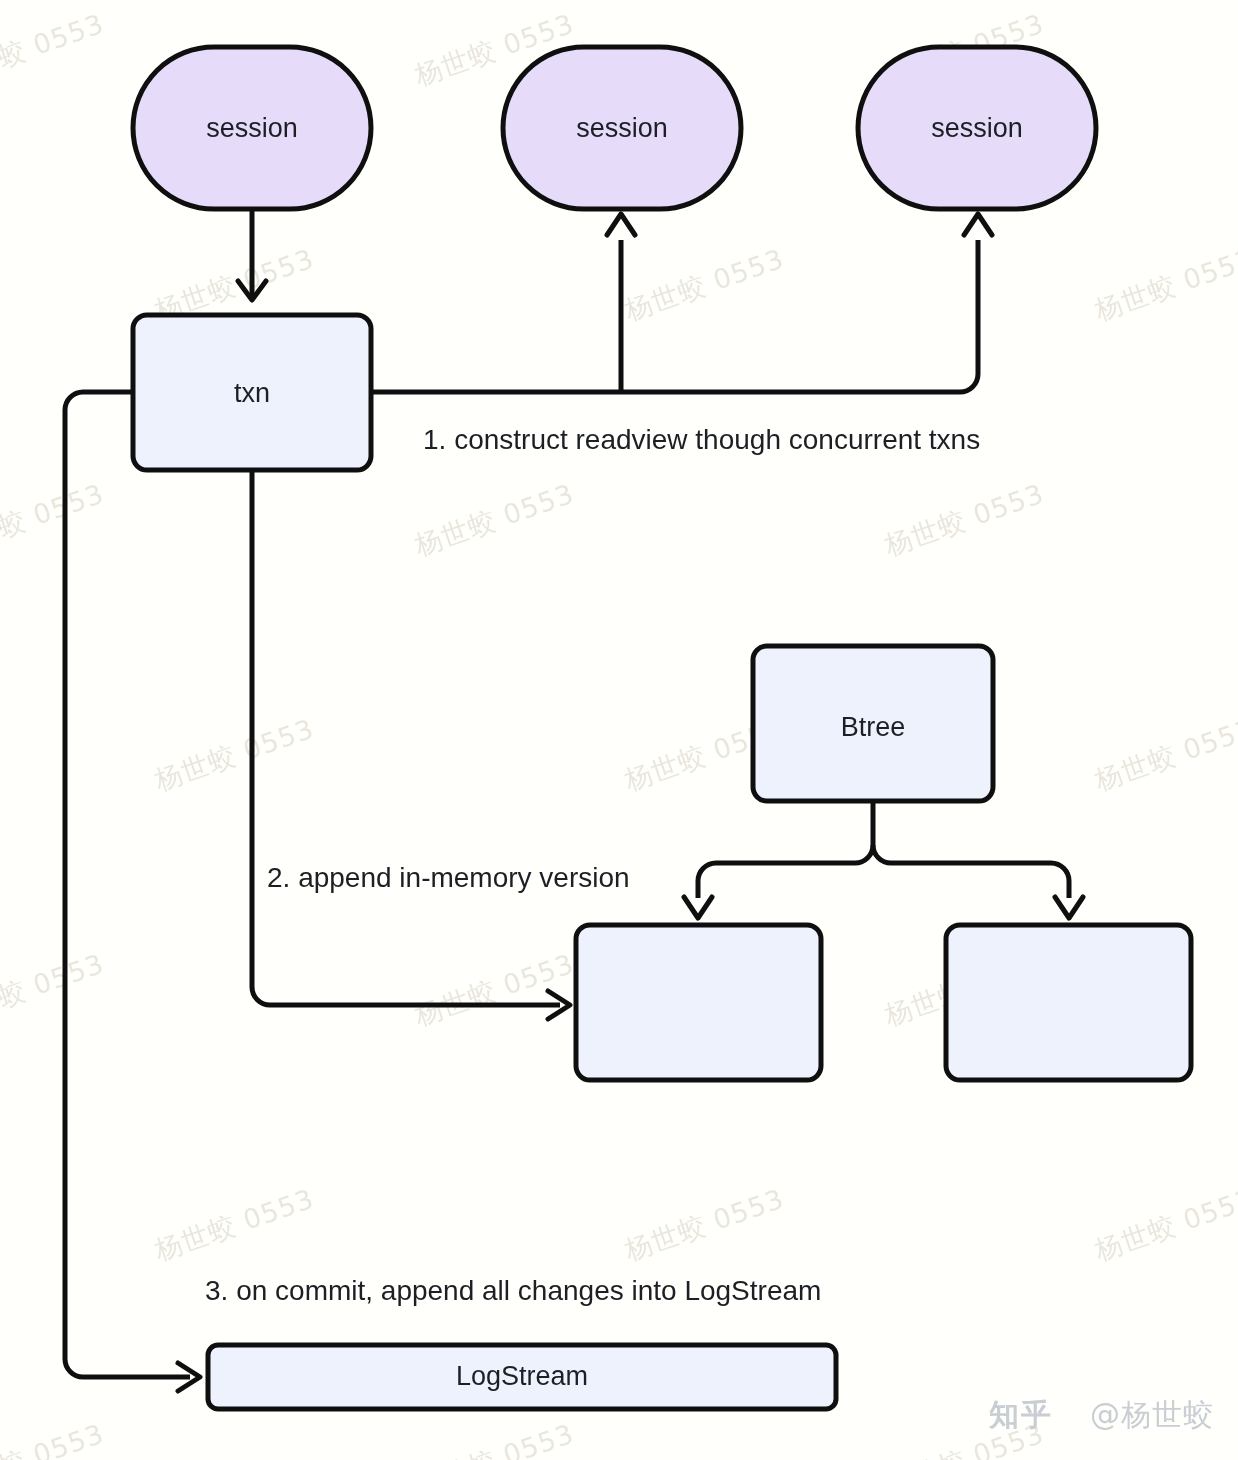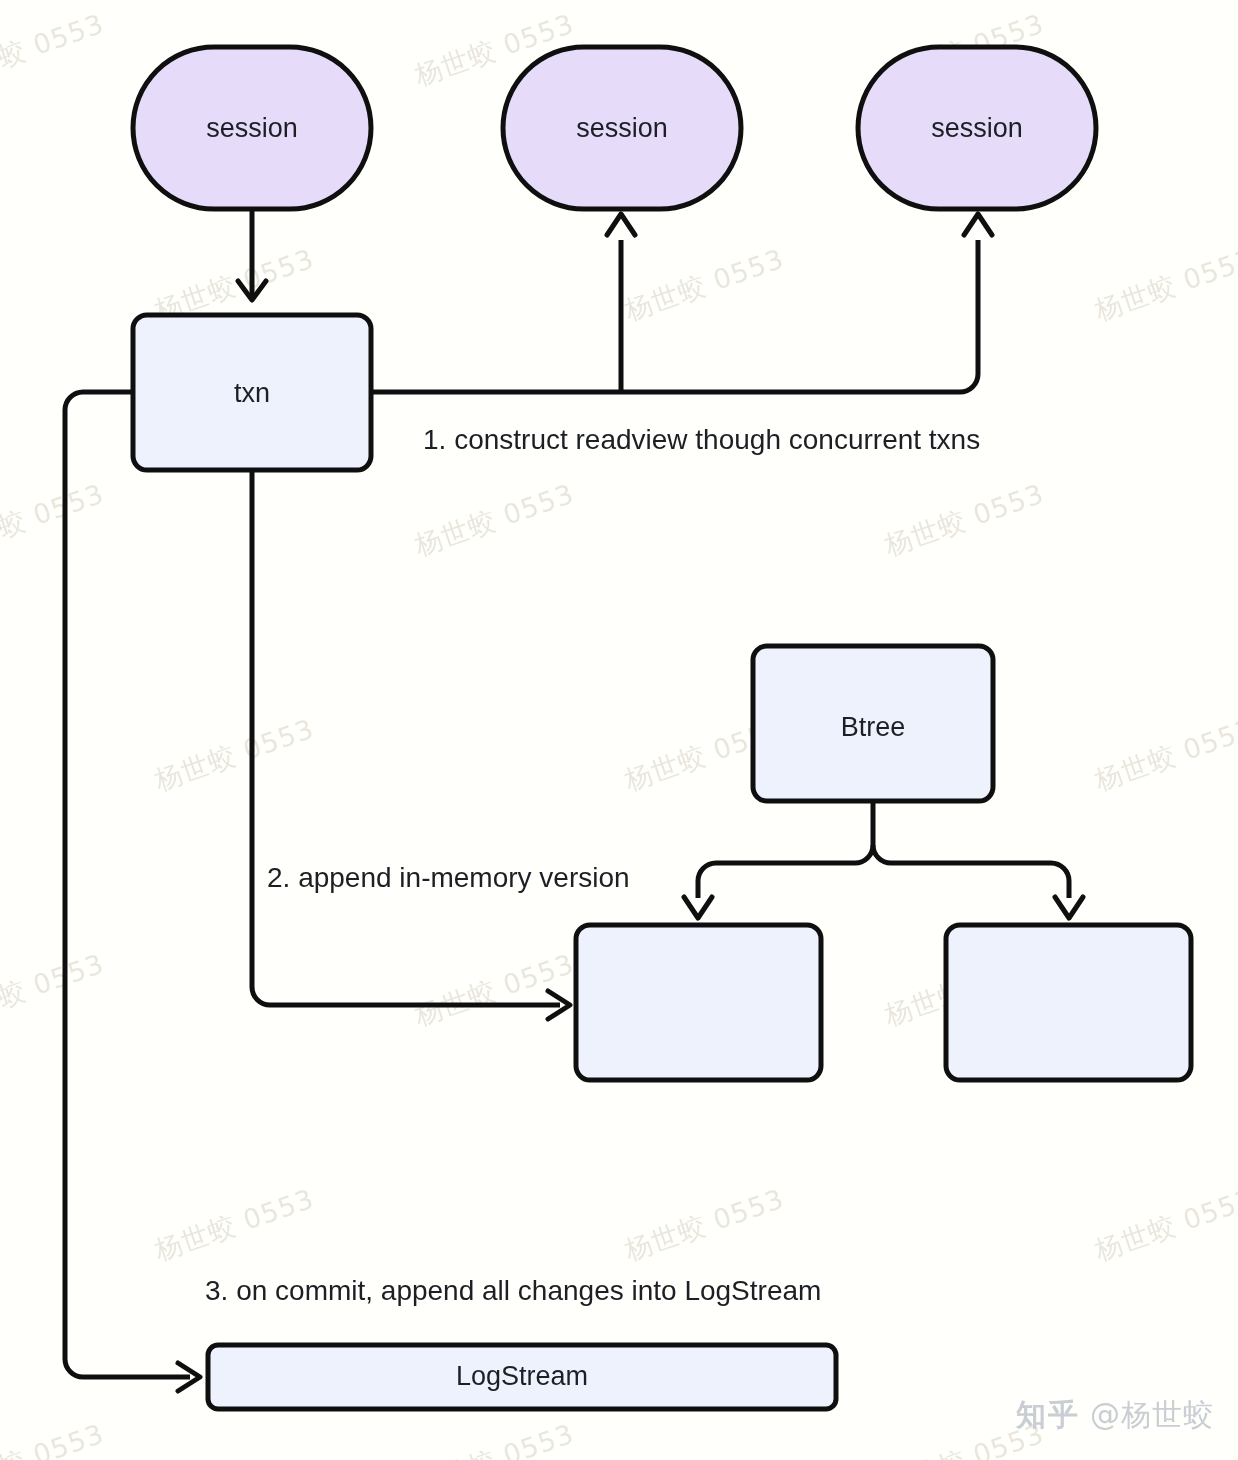--- a/index.html
+++ b/index.html
@@ -100,20 +100,21 @@
     font-size: 30px;
     color: #c9cdd4;
     user-select: none;
   }
   #attribution .zh-logo {
     font-weight: bold;
     letter-spacing: 2px;
   }
   #attribution .zh-handle {
     letter-spacing: 1px;
+    margin-left: 27px;
   }
 </style>
 </head>
 <body>
 
 <div id="canvas-root">
 
   <div id="watermark-layer">
       <span class="wm" style="left: -60px; top: 60px; transform: rotate(-19deg);">杨世蛟 0553</span>
       <span class="wm" style="left: 410px; top: 60px; transform: rotate(-19deg);">杨世蛟 0553</span>

